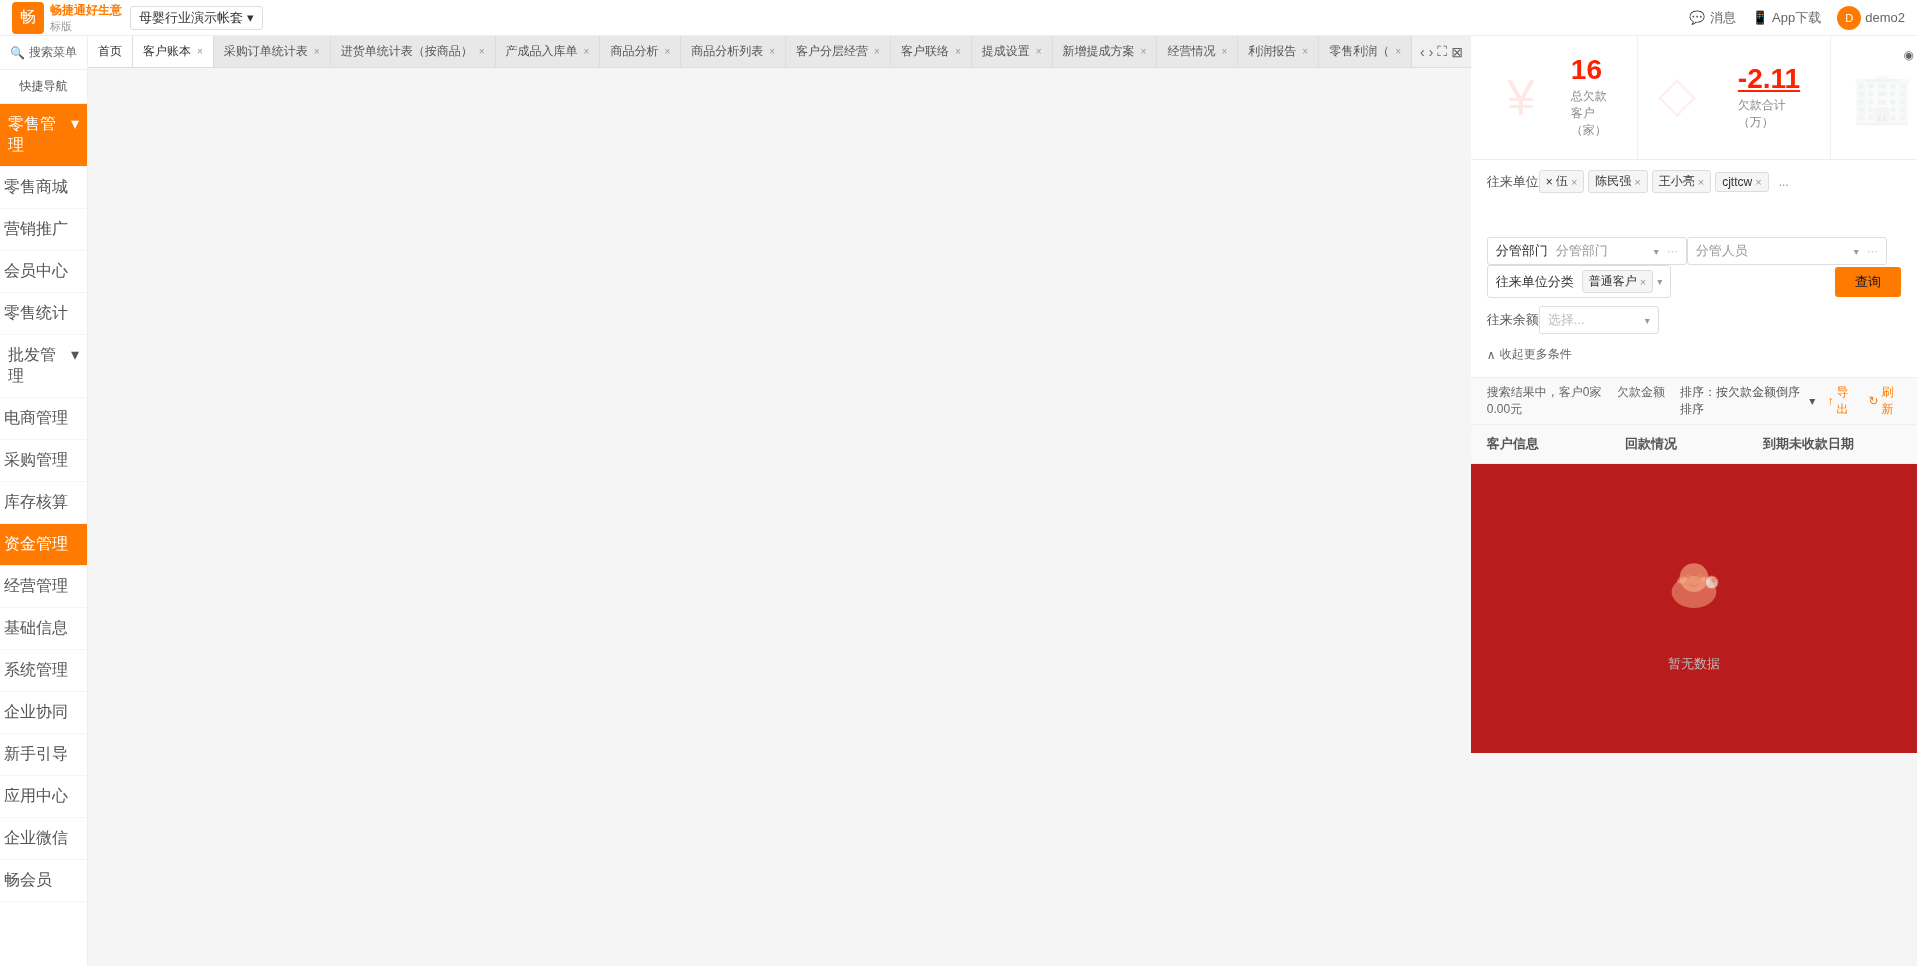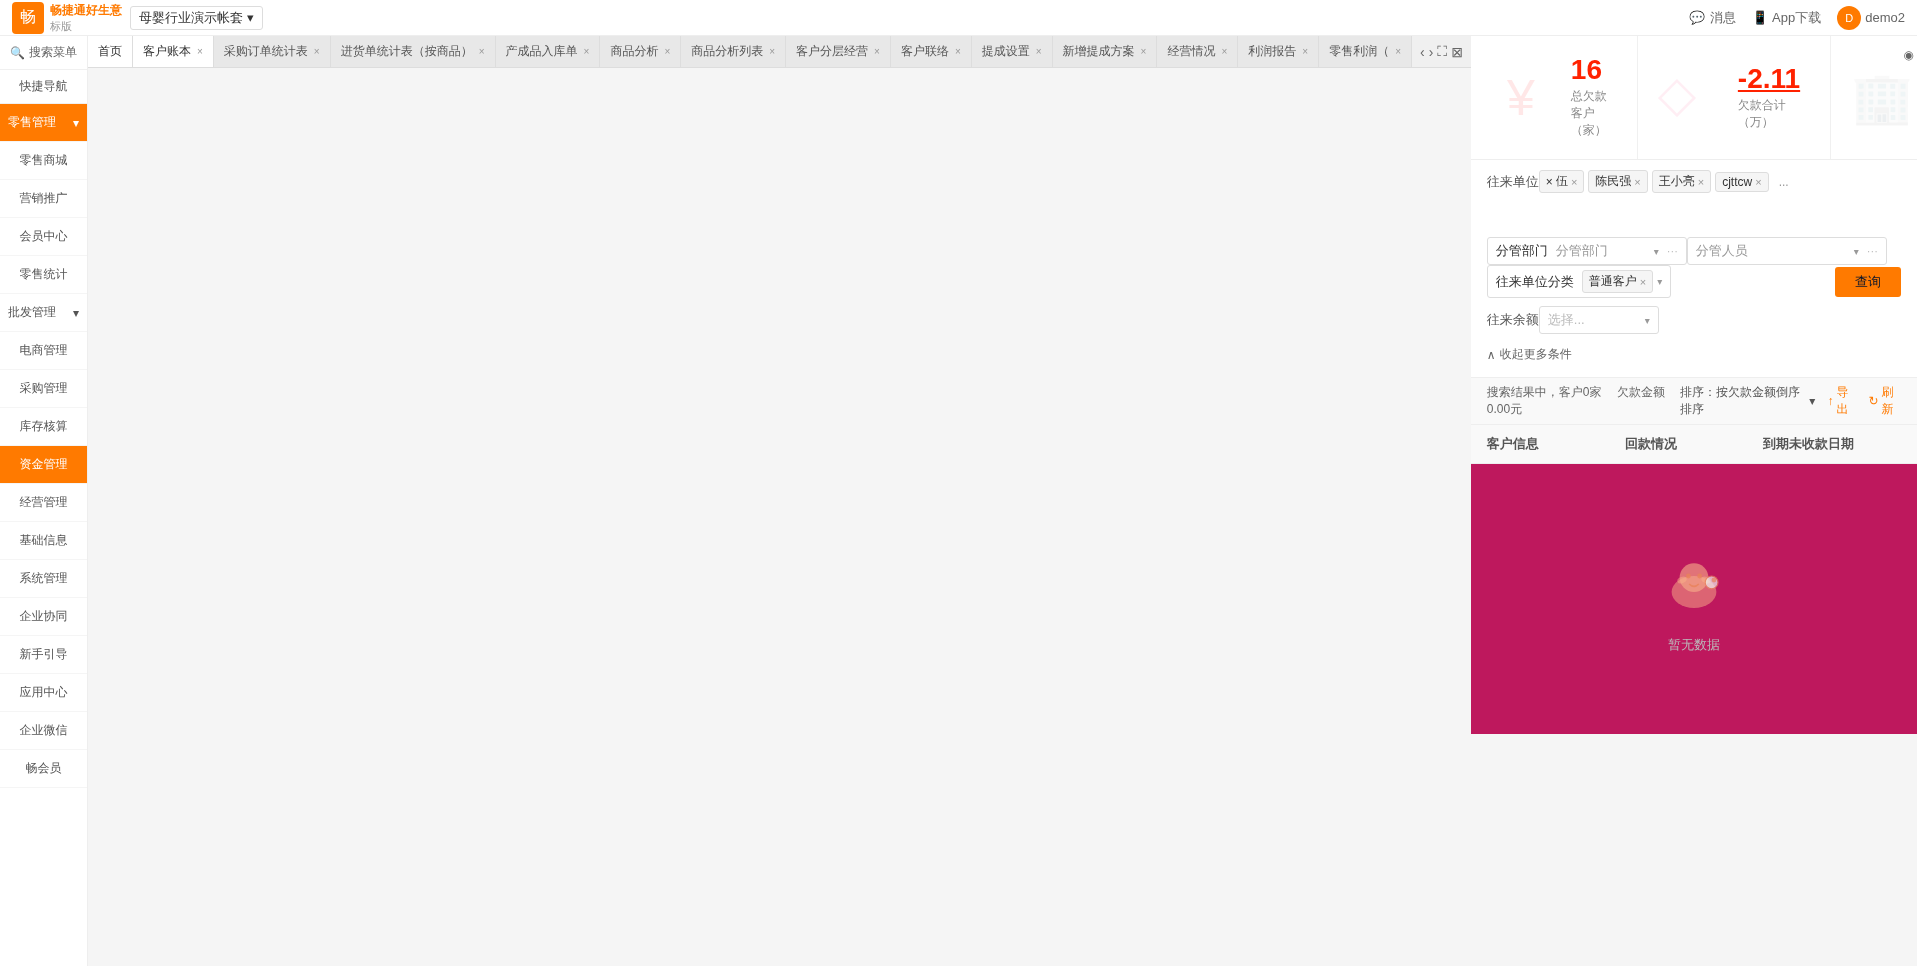--- a/index.html
+++ b/index.html
@@ -16,21 +16,21 @@
     .avatar { width: 24px; height: 24px; border-radius: 50%; background: #ff7a00; display: flex; align-items: center; justify-content: center; color: white; font-size: 11px; }
 
     
     .main-layout { display: flex; flex: 1; overflow: hidden; }
 
     
     .sidebar { width: 88px; background: #fff; border-right: 1px solid #eee; display: flex; flex-direction: column; overflow-y: auto; flex-shrink: 0; }
     .sidebar-search { padding: 8px; display: flex; align-items: center; justify-content: center; border-bottom: 1px solid #f0f0f0; }
     .sidebar-search-btn { font-size: 12px; color: #666; cursor: pointer; display: flex; align-items: center; gap: 4px; }
     .sidebar-nav-btn { padding: 8px; display: flex; align-items: center; justify-content: center; border-bottom: 1px solid #f0f0f0; }
-    .sidebar-item { padding: 10px 4px; display: flex; flex-direction: column; align-items: center; justify-content: center; cursor: pointer; color: #555; font-size: 12px; border-bottom: 1px solid #f5f5f5; gap: 3px; }
+    .sidebar-item { padding: 10px 4px; display: flex; flex-direction: column; align-items: flex-start; justify-content: center; cursor: pointer; color: #555; font-size: 16px; border-bottom: 1px solid #f5f5f5; gap: 3px; }
     .sidebar-item.active { background: #ff7a00; color: white; }
 
     
     .content-area { flex: 1; display: flex; flex-direction: row; overflow: hidden; }
 
     
     .tab-bar { background: #f0f0f0; display: flex; align-items: center; height: 32px; flex-shrink: 0; border-bottom: 1px solid #ddd; overflow: hidden; }
     .tab-item { display: flex; align-items: center; gap: 4px; padding: 0 10px; height: 100%; font-size: 12px; cursor: pointer; border-right: 1px solid #ddd; white-space: nowrap; background: #e8e8e8; color: #555; flex-shrink: 0; }
     .tab-item.active { background: #fff; color: #333; border-bottom: none; }
     .tab-item.home { background: #fff; color: #333; }
@@ -71,29 +71,29 @@
     .query-btn { background: #ff7a00; color: #0f172a; border: none; padding: 6px 20px; border-radius: 3px; cursor: pointer; font-size: 13px; margin-left: auto; }
 
     
     .result-bar { background: #f9f9f9; border-bottom: 1px solid #eee; padding: 6px 16px; display: flex; align-items: center; justify-content: space-between; font-size: 12px; color: #666; }
     .result-bar-right { display: flex; align-items: center; gap: 12px; }
     .sort-select { display: flex; align-items: center; gap: 4px; cursor: pointer; color: #555; }
     .action-btn { display: flex; align-items: center; gap: 3px; cursor: pointer; color: #555; }
     .action-btn.orange { color: #ff7a00; }
 
     
-    .data-table { width: 100%; background: #be185d; }
+    .data-table { width: 100%; background: #b91c1c; }
     .table-header { display: flex; background: #f9f9f9; border-bottom: 1px solid #eee; padding: 10px 16px; }
     .col-customer { flex: 2; font-size: 13px; color: #555; font-weight: bold; }
     .col-debt { flex: 2; font-size: 13px; color: #555; font-weight: bold; }
     .col-repay { flex: 2; font-size: 13px; color: #555; font-weight: bold; }
     .col-expire { flex: 2; font-size: 13px; color: #555; font-weight: bold; }
 
     
-    .empty-state { display: flex; flex-direction: column; align-items: center; justify-content: center; padding: 80px 0; color: #bbb; font-size: 13px; gap: 9px; }
+    .empty-state { display: flex; flex-direction: column; align-items: center; justify-content: center; padding: 80px 0; color: #bbb; font-size: 13px; gap: 28px; }
 
     
     .mouse-svg { width: 80px; height: 80px; }
   </style>
 </head>
 <body>
 
 <div class="top-bar">
   <div class="top-bar-left">
     <div class="logo-area">

